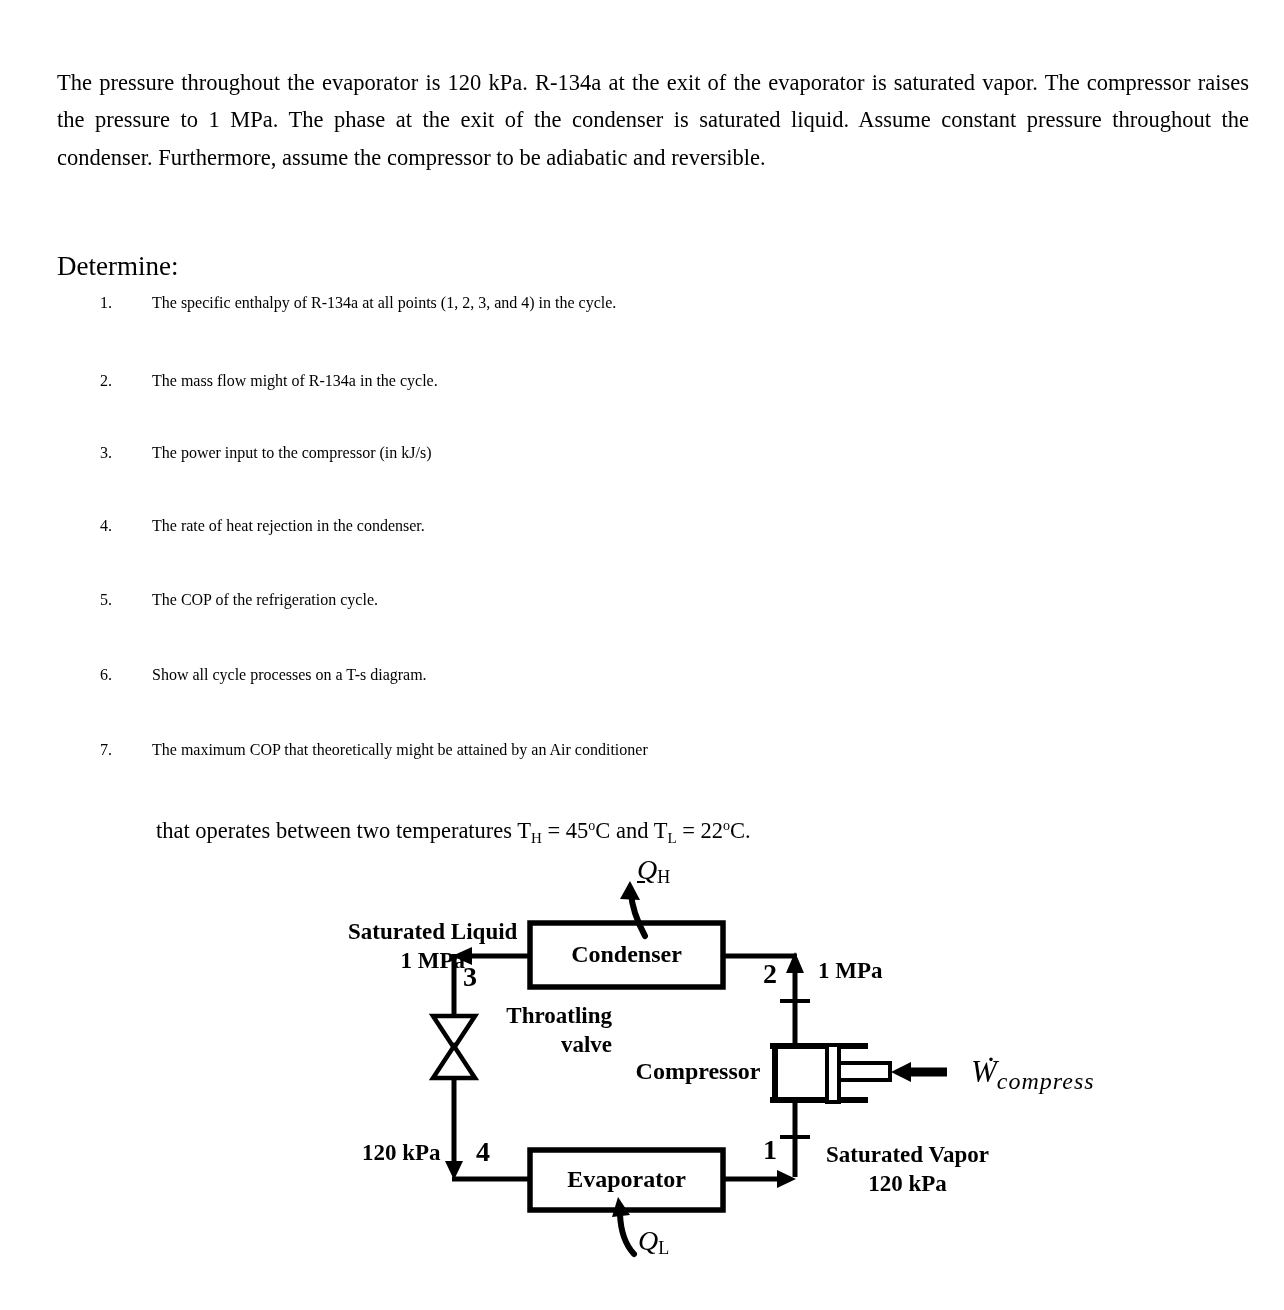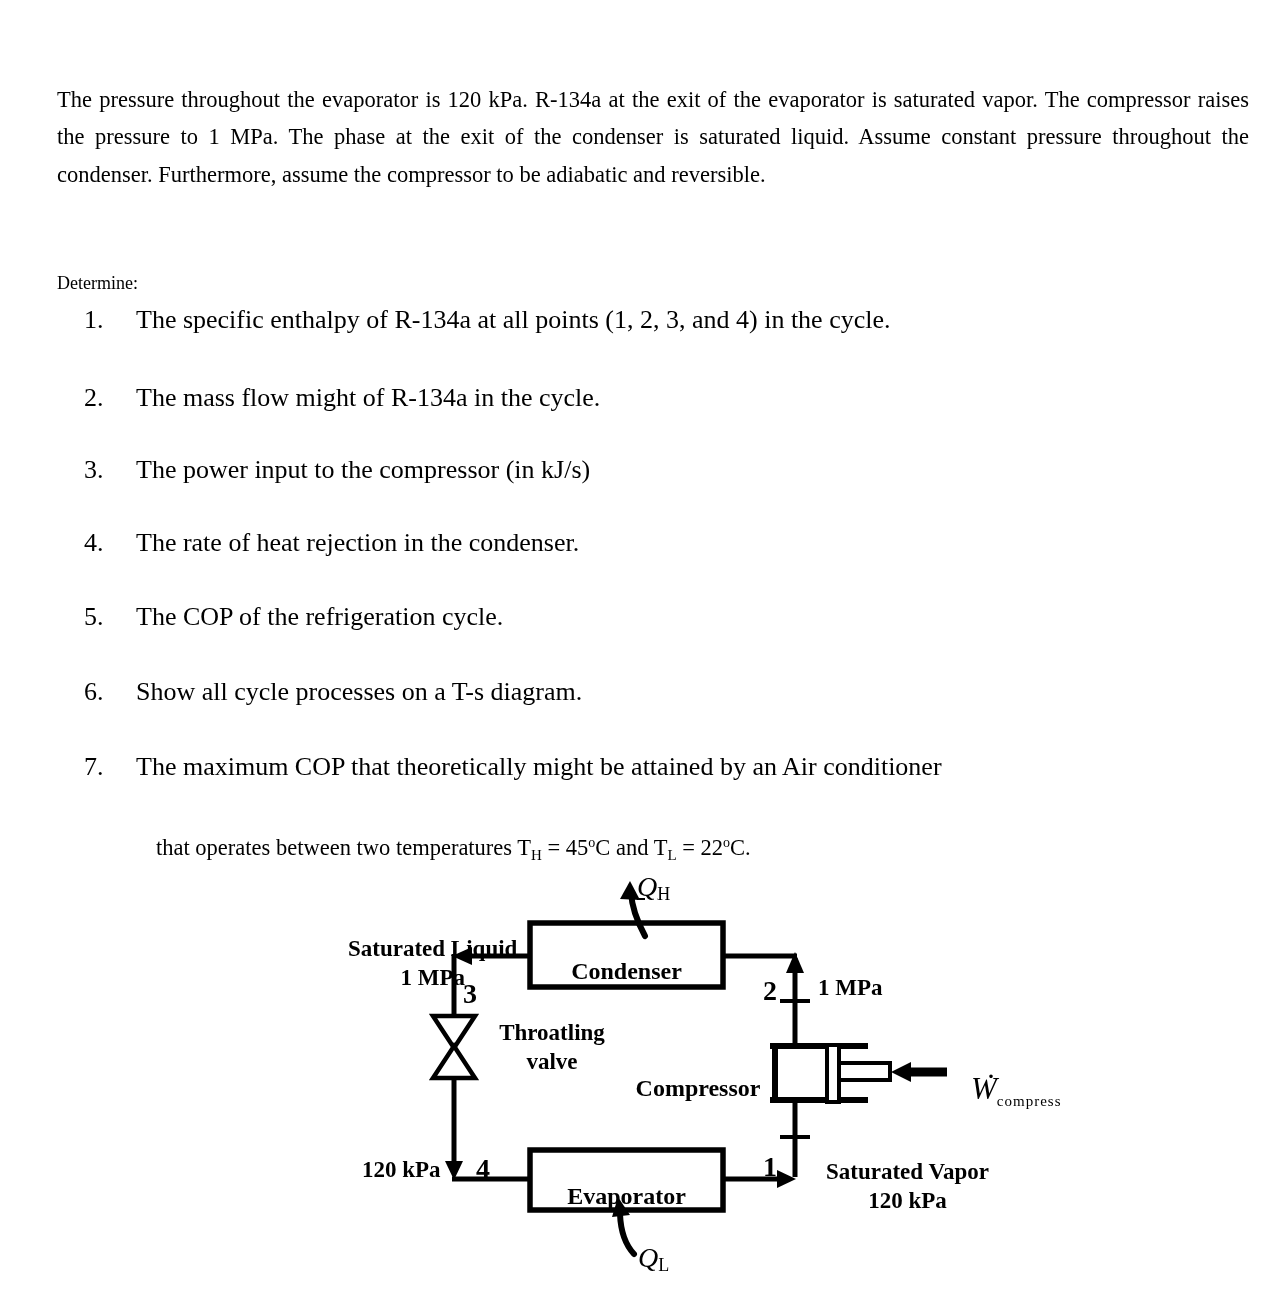--- a/index.html
+++ b/index.html
@@ -1,42 +1,42 @@
 <!DOCTYPE html>
 <html><head>
 <meta charset="utf-8">
 <style>
   html,body{margin:0;padding:0;background:#ffffff;}
   body{
     width:1284px;height:1310px;position:relative;overflow:hidden;
     font-family:"Liberation Serif","DejaVu Serif",serif;color:#000;
   }
-  .abs{position:absolute;margin-top:17px;}
+  .abs{position:absolute;}
   
   .para{left:57px;top:64px;width:1192px;font-size:22.5px;line-height:37.4px;text-align:justify;}
-  .determine{left:57px;top:251px;font-size:18px;line-height:30px;white-space:nowrap;}
-  .item{left:84px;font-size:26px;line-height:30px;white-space:nowrap;}
+  .determine{left:57px;top:251px;font-size:27px;line-height:30px;white-space:nowrap;}
+  .item{left:100px;font-size:16px;line-height:30px;white-space:nowrap;}
   .item .num{display:inline-block;width:52px;}
   .it1{top:288px}.it2{top:366px}.it3{top:438px}.it4{top:511px}
   .it5{top:585px}.it6{top:660px}.it7{top:735px}
   .cont7{left:156px;top:808px;font-size:22.5px;line-height:36px;white-space:nowrap;}
   .sb{font-size:15px;vertical-align:-5px;}
   .sp{font-size:14px;vertical-align:8px;}
   
   .dl{font-weight:bold;font-size:23px;line-height:29px;white-space:nowrap;text-align:center;}
   .dl-box{font-weight:bold;font-size:24px;text-align:center;white-space:nowrap;}
   .pt{font-weight:bold;font-size:28px;line-height:28px;}
   .qlbl{font-size:28px;line-height:28px;white-space:nowrap;}
   .qlbl .sym{font-style:italic;}
   .qlbl .qsb{font-size:18px;vertical-align:-4px;}
   .wlbl{white-space:nowrap;}
   .wlbl .wsym{font-style:italic;font-size:31px;line-height:31px;position:relative;display:inline-block;}
   .wlbl .wdot{position:absolute;top:-13px;left:15px;font-size:30px;font-style:normal;}
-  .wlbl .wsub{font-size:15px;vertical-align:-7px;letter-spacing:1px;}
-  .ctr{text-align:center;}
+  .wlbl .wsub{font-style:italic;font-size:24px;vertical-align:-7px;letter-spacing:1px;}
+  .ctr{text-align:right;}
   .rgt{text-align:center;}
   svg{position:absolute;left:0;top:0;}
 </style>
 </head>
 <body>
 
 <div class="abs para">The pressure throughout the evaporator is 120 kPa. R-134a at the exit of the evaporator is saturated vapor. The compressor raises the pressure to 1 MPa. The phase at the exit of the condenser is saturated liquid. Assume constant pressure throughout the condenser. Furthermore, assume the compressor to be adiabatic and reversible.</div>
 
 <div class="abs determine">Determine:</div>
 

